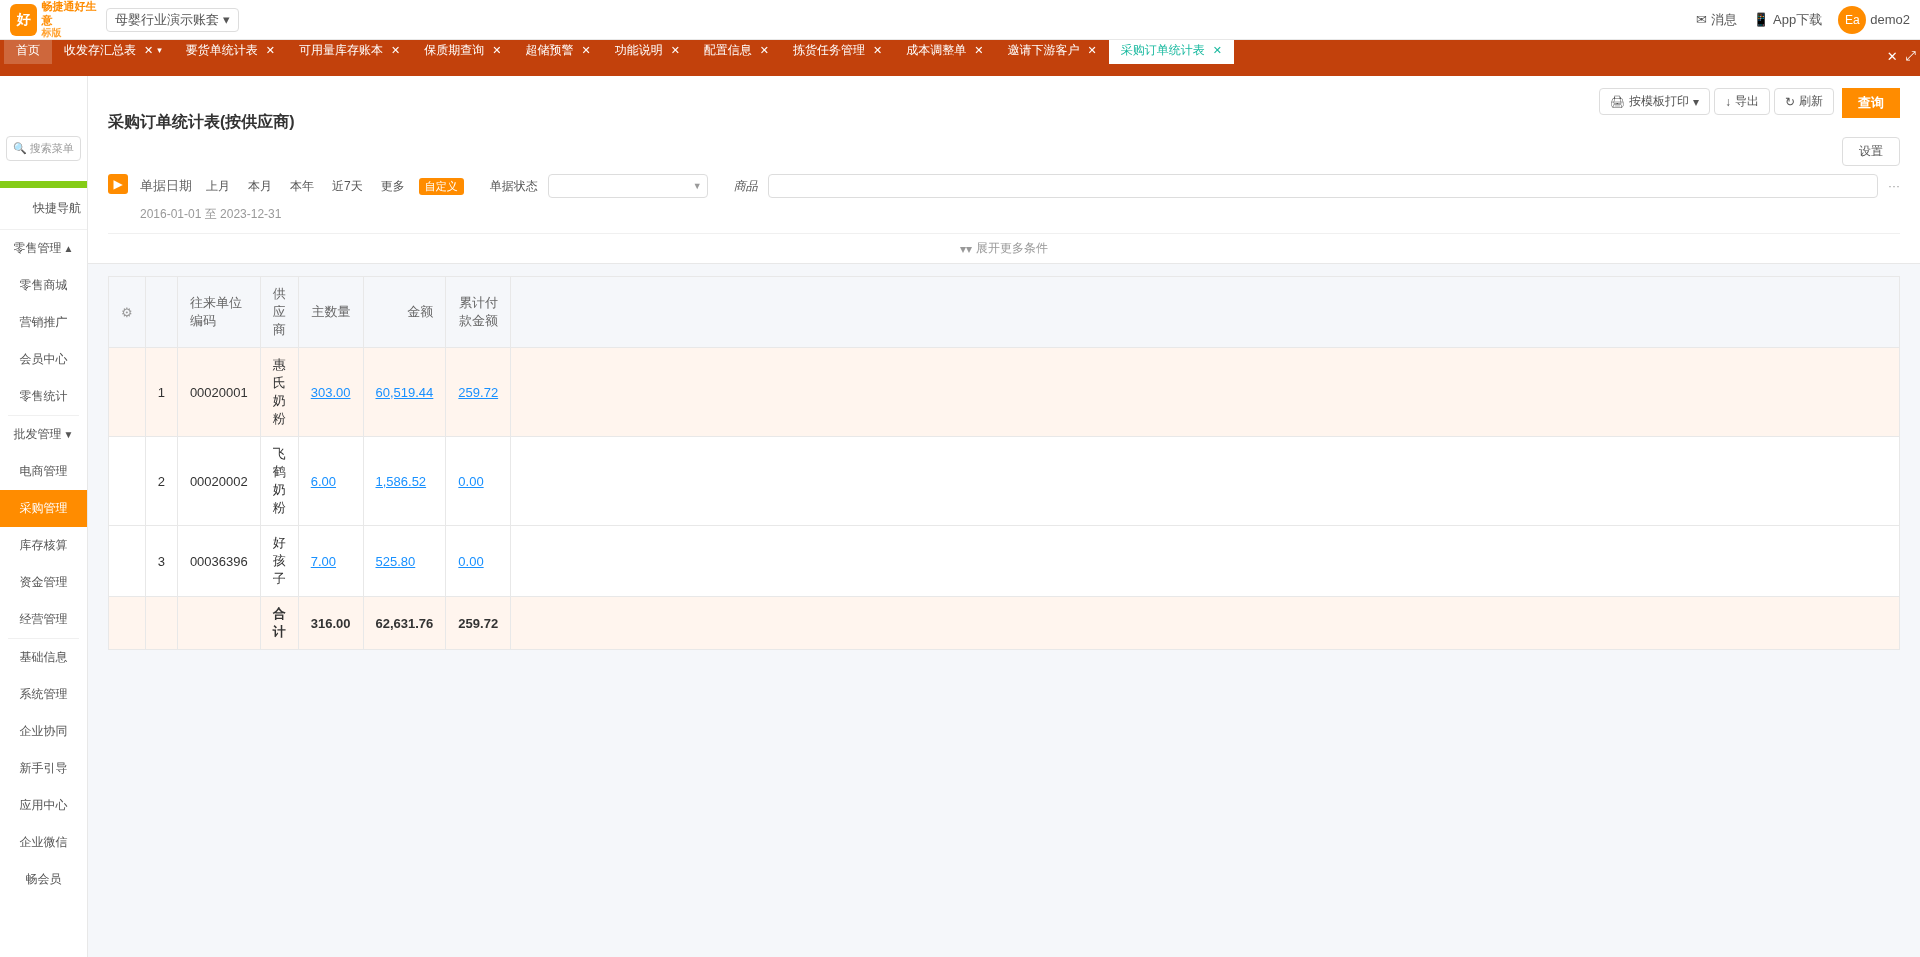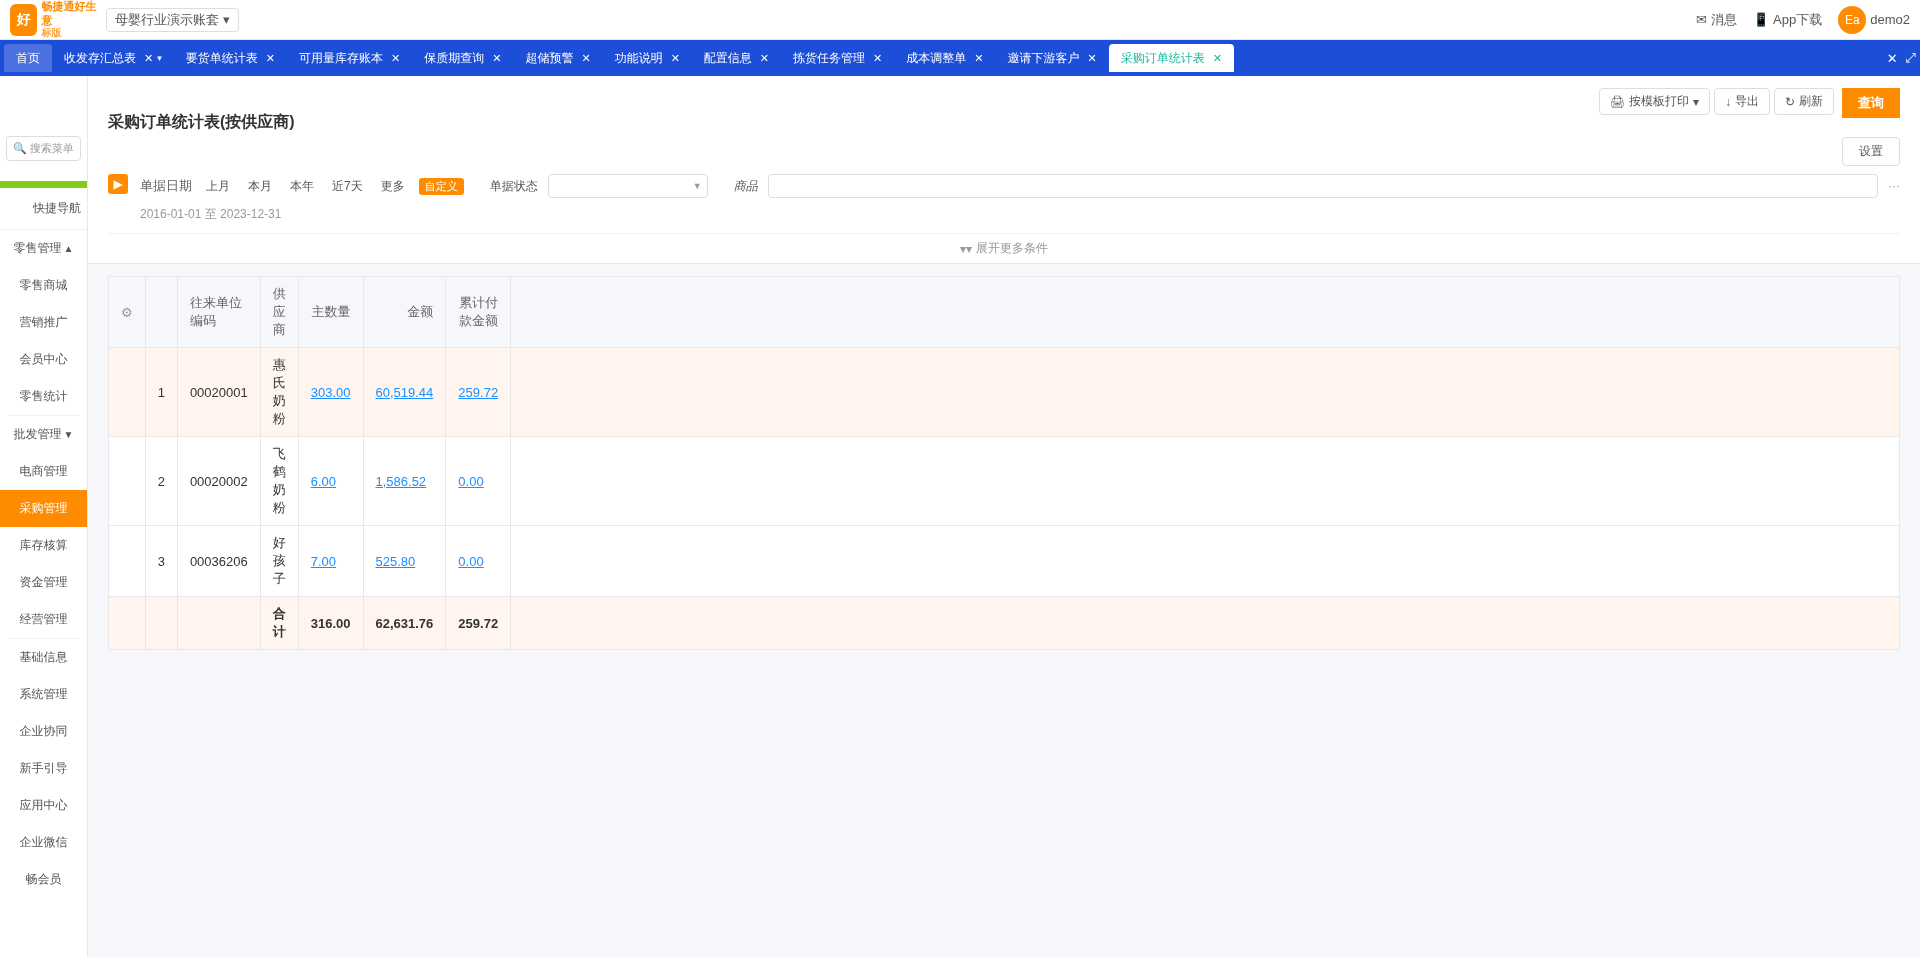--- a/index.html
+++ b/index.html
@@ -9,21 +9,21 @@
     .top-bar { display: flex; align-items: center; background: #fff; height: 40px; border-bottom: 1px solid #e8e8e8; padding: 0 10px; }
     .logo-area { display: flex; align-items: center; width: 88px; gap: 4px; }
     .logo-icon { width: 32px; height: 32px; background: #ff8c00; border-radius: 6px; display: flex; align-items: center; justify-content: center; color: white; font-size: 14px; font-weight: bold; }
     .logo-text { font-size: 11px; color: #ff8c00; font-weight: bold; line-height: 1.2; }
     .workspace-selector { display: flex; align-items: center; gap: 4px; font-size: 13px; color: #555; cursor: pointer; margin-left: 8px; border: 1px solid #ddd; border-radius: 4px; padding: 2px 8px; }
     .top-bar-right { margin-left: auto; display: flex; align-items: center; gap: 16px; }
     .top-bar-btn { display: flex; align-items: center; gap: 4px; color: #555; cursor: pointer; font-size: 13px; }
     .user-avatar { width: 28px; height: 28px; border-radius: 50%; background: #ff8c00; color: white; display: flex; align-items: center; justify-content: center; font-size: 12px; }
 
     
-    .nav-tabs { display: flex; align-items: center; background: #1d4ed8; height: 36px; padding: 4px 4px; overflow: hidden; }
+    .nav-tabs { display: flex; align-items: flex-end; background: #c2410c; height: 36px; padding: 12px 4px; overflow: hidden; }
     .nav-tab { display: flex; align-items: center; padding: 0 12px; height: 28px; border-radius: 4px 4px 0 0; font-size: 12px; color: white; cursor: pointer; white-space: nowrap; gap: 4px; position: relative; }
     .nav-tab.home { background: rgba(255,255,255,0.2); }
     .nav-tab.active { background: white; color: #16b89e; }
     .nav-tab-close { margin-left: 4px; cursor: pointer; font-size: 11px; }
     .nav-right-icons { margin-left: auto; display: flex; align-items: center; gap: 8px; color: white; }
 
     
     .main-layout { display: flex; flex: 1; overflow: hidden; }
 
     
@@ -295,21 +295,21 @@
       <td>00020002</td>
       <td>飞鹤奶粉</td>
       <td class="number">6.00</td>
       <td class="number">1,586.52</td>
       <td class="number">0.00</td>
       <td></td>
     </tr>
             <tr>
       <td class="col-settings"></td>
       <td class="row-num">3</td>
-      <td>00036206</td>
+      <td>00036396</td>
       <td>好孩子</td>
       <td class="number">7.00</td>
       <td class="number">525.80</td>
       <td class="number">0.00</td>
       <td></td>
     </tr>
           </tbody>
         <tfoot>
           <tr class="footer-row">
             <td></td>

